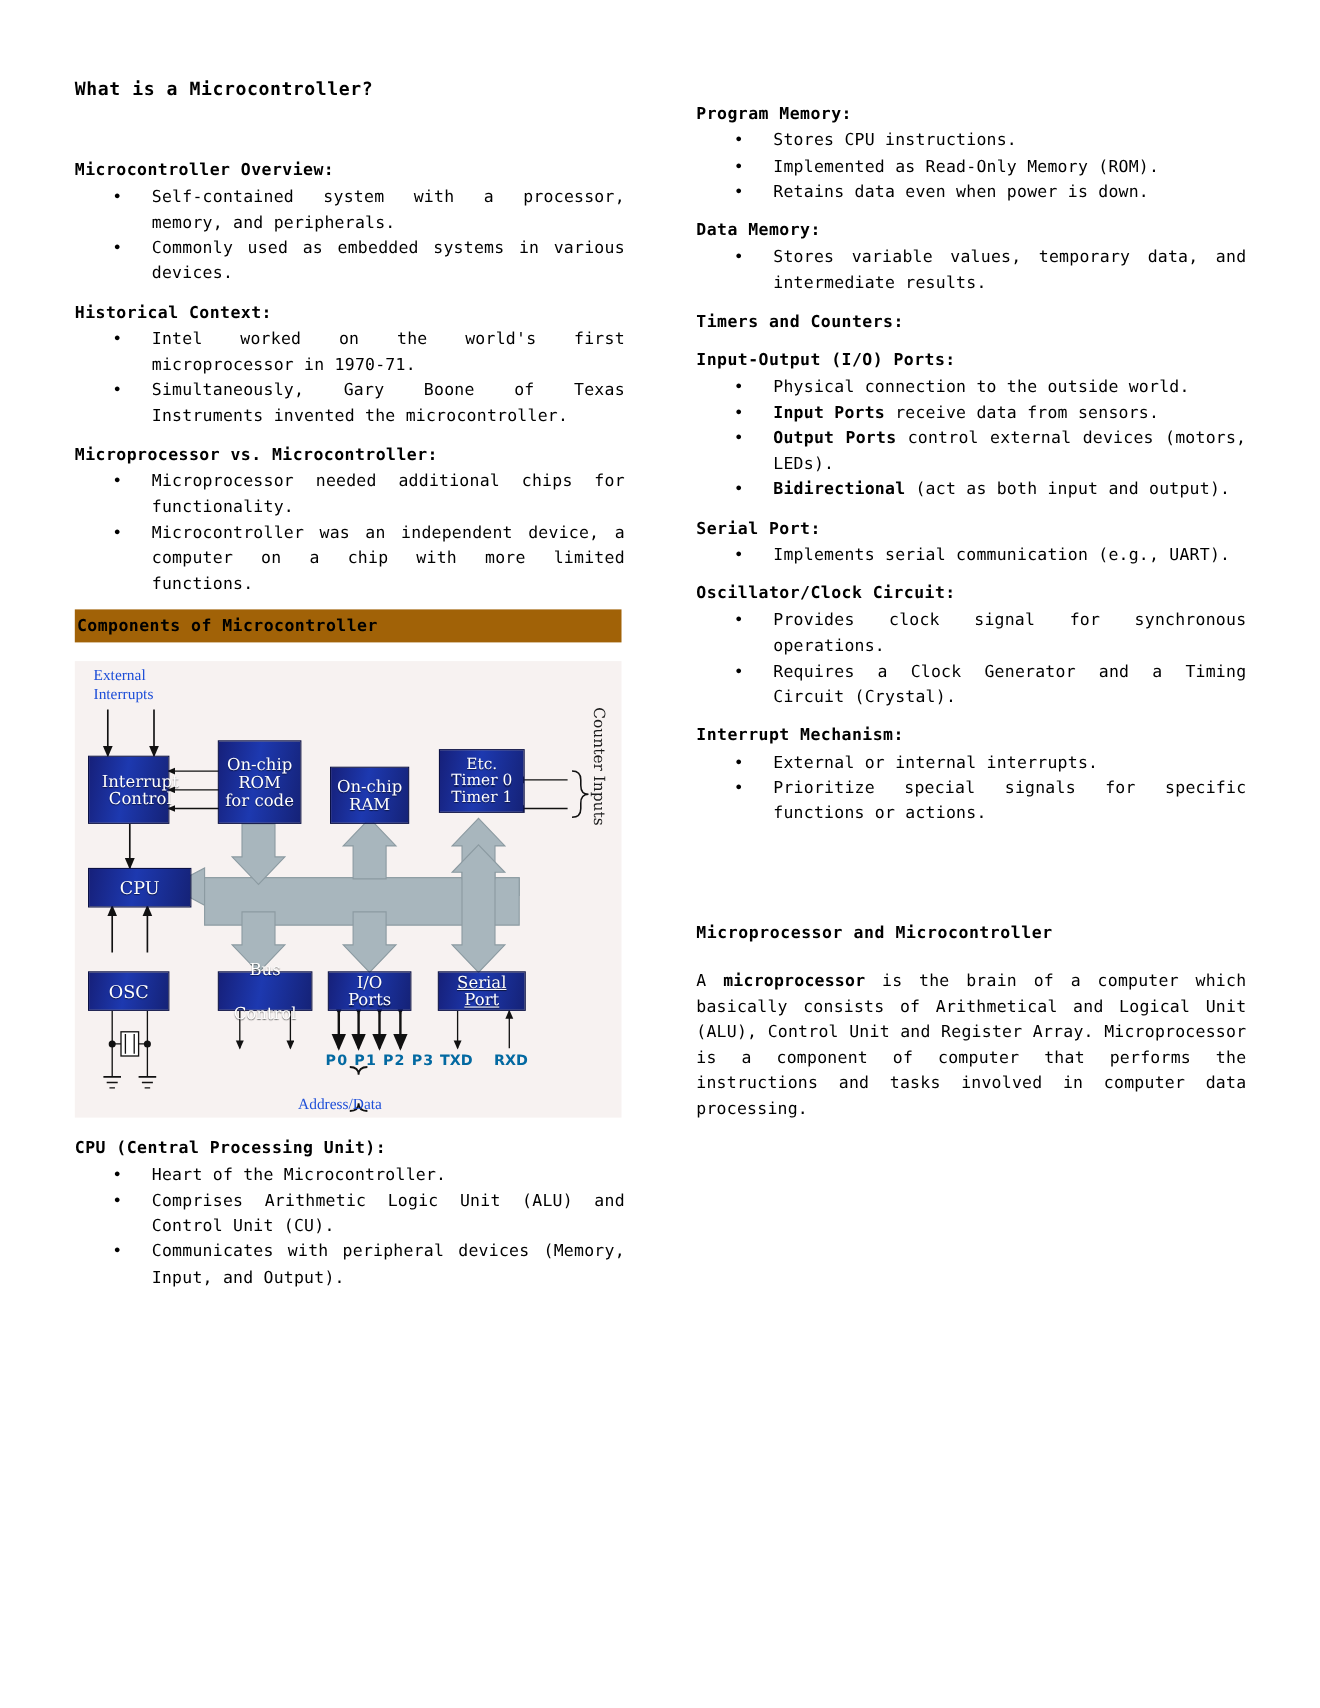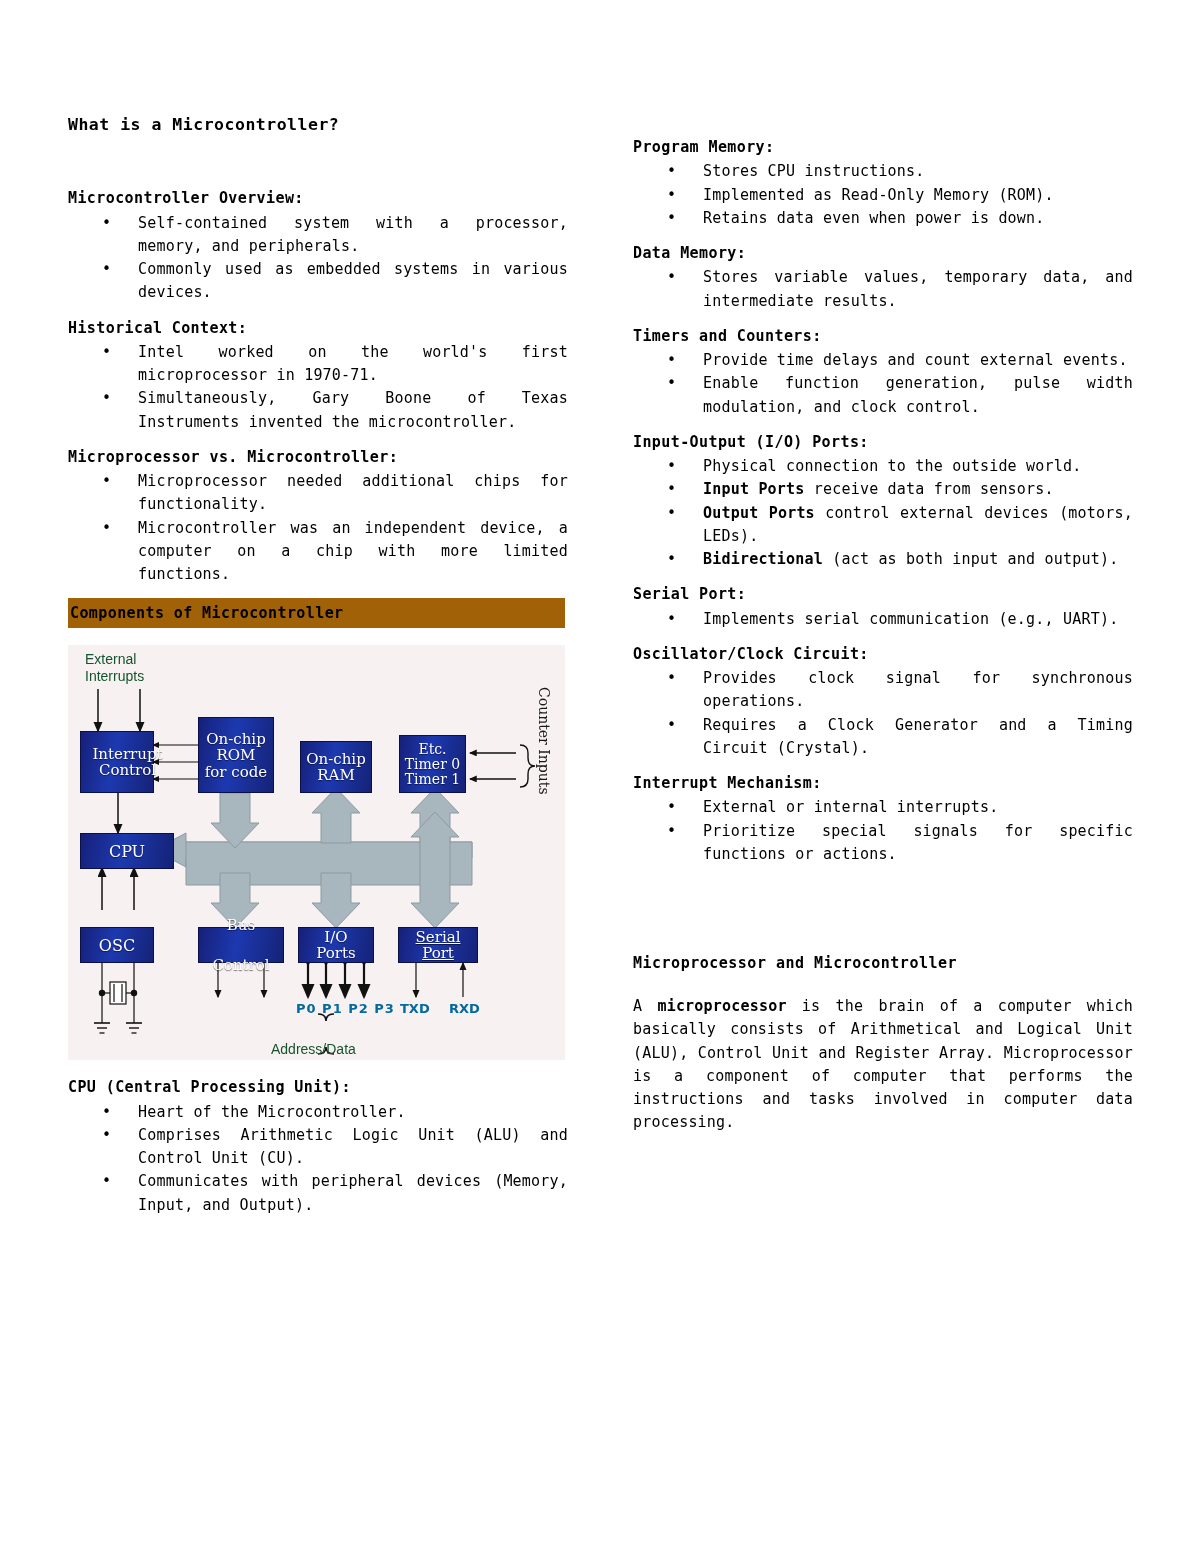--- a/index.html
+++ b/index.html
@@ -5,21 +5,21 @@
   * { box-sizing: border-box; }
   html, body { margin:0; padding:0; }
   body {
     width:1200px; height:1553px;
     background:#ffffff;
     font-family:"DejaVu Sans Mono","Liberation Mono",monospace;
     color:#000;
     position:relative;
     overflow:hidden;
   }
-  .page { position:absolute; inset:0;margin-top:44px; }
+  .page { position:absolute; inset:0; }
 
   .col { position:absolute; top:0; }
   .col-left  { left:68px;  width:500px; }
   .col-right { left:633px; width:500px; }
 
   h2.doc-title {
     font-size:16.5px; font-weight:bold; letter-spacing:0.5px;
     margin:0 0 0 0; line-height:1.3;
   }
 
@@ -83,22 +83,22 @@
     border:1px solid #0b1145;
     color:#fff;
     display:flex; flex-direction:column;
     align-items:center; justify-content:center;
     text-align:center;
     line-height:1.08;
     text-shadow:0 1px 1px rgba(0,0,0,.55);
   }
   .dlabel {
     position:absolute;
-    font-family:Liberation Sans, sans-serif;
-    color:#14532d;
+    font-family:Liberation Serif, serif;
+    color:#1d4ed8;
     line-height:1.15;
   }
   .vlabel {
     position:absolute;
     font-family:"DejaVu Serif","Liberation Serif",serif;
     color:#1a1a1a;
     writing-mode:vertical-rl;
     white-space:nowrap;
   }
   .sanslabel {
@@ -238,21 +238,21 @@
         <span>On-chip</span>
           <span>ROM</span>
           <span>for code</span>
       </div>
 
       <div class="dbox" style="left:232px; top:96px; width:72px; height:52px; font-size:15px;">
         <span>On-chip</span>
           <span>RAM</span>
       </div>
 
-      <div class="dbox" style="left:331px; top:90px; width:67px; height:58px; font-size:14px;">
+      <div class="dbox" style="left:331px; top:80px; width:78px; height:58px; font-size:14px;">
         <span>Etc.</span>
           <span>Timer 0</span>
           <span>Timer 1</span>
       </div>
 
       <div class="dbox" style="left:12px; top:188px; width:94px; height:36px; font-size:16px;">
         <span>CPU</span>
       </div>
 
       <div class="dbox" style="left:12px; top:282px; width:74px; height:36px; font-size:16px;">
@@ -313,24 +313,20 @@
 
     <div class="sec">
       <div class="sec-head">Data Memory:</div>
       <ul class="bullets">
         <li><span>Stores variable values, temporary data, and intermediate results.</span></li>
       </ul>
     </div>
 
     <div class="sec">
       <div class="sec-head">Timers and Counters:</div>
-      <ul class="bullets">
-        <li><span>Provide time delays and count external events.</span></li>
-        <li><span>Enable function generation, pulse width modulation, and clock control.</span></li>
-      </ul>
     </div>
 
     <div class="sec">
       <div class="sec-head">Input-Output (I/O) Ports:</div>
       <ul class="bullets">
         <li><span>Physical connection to the outside world.</span></li>
         <li><b>Input Ports</b><span> receive data from sensors.</span></li>
         <li><b>Output Ports</b><span> control external devices (motors, LEDs).</span></li>
         <li><b>Bidirectional</b><span> (act as both input and output).</span></li>
       </ul>

